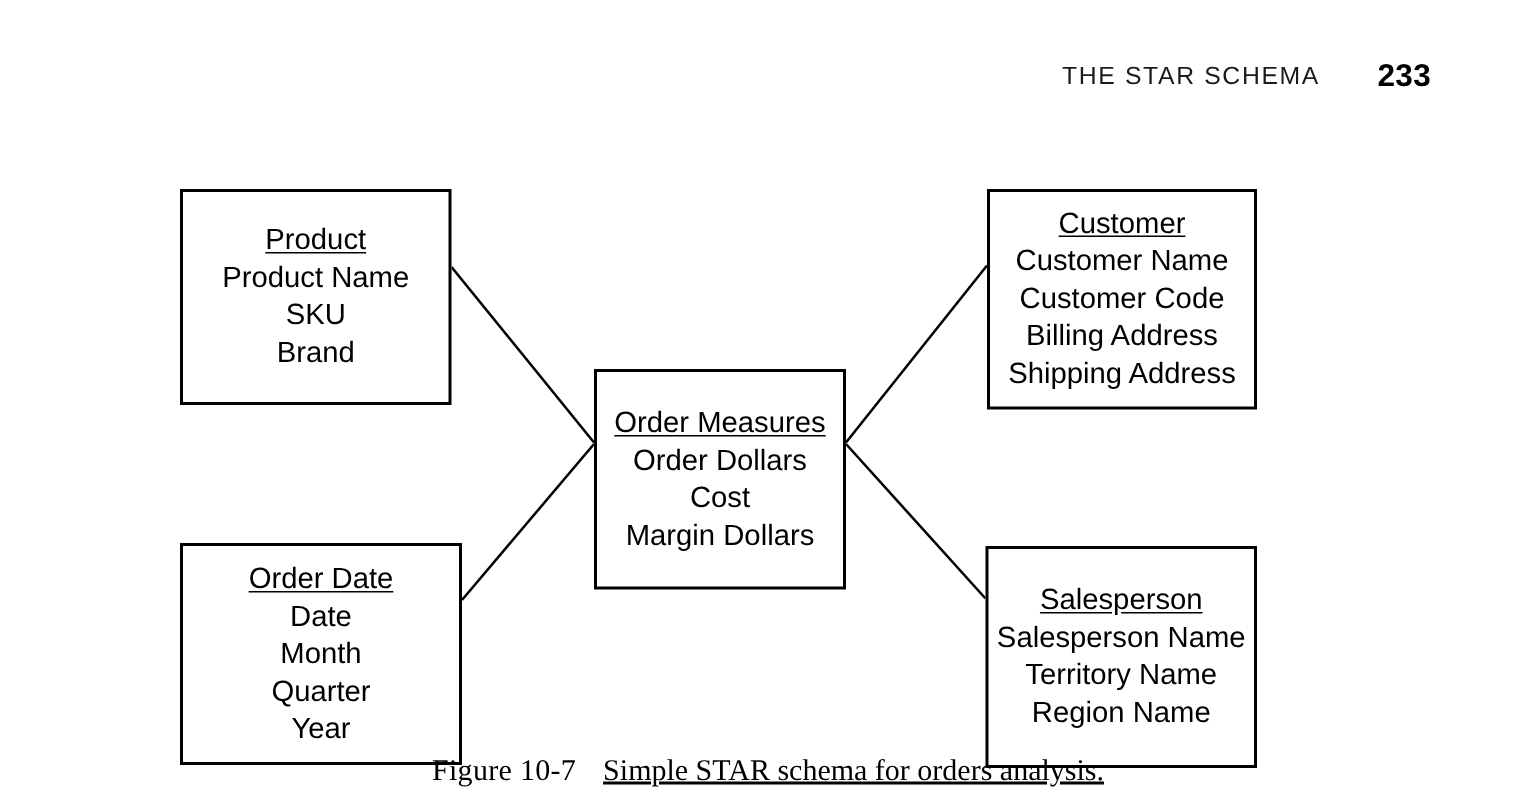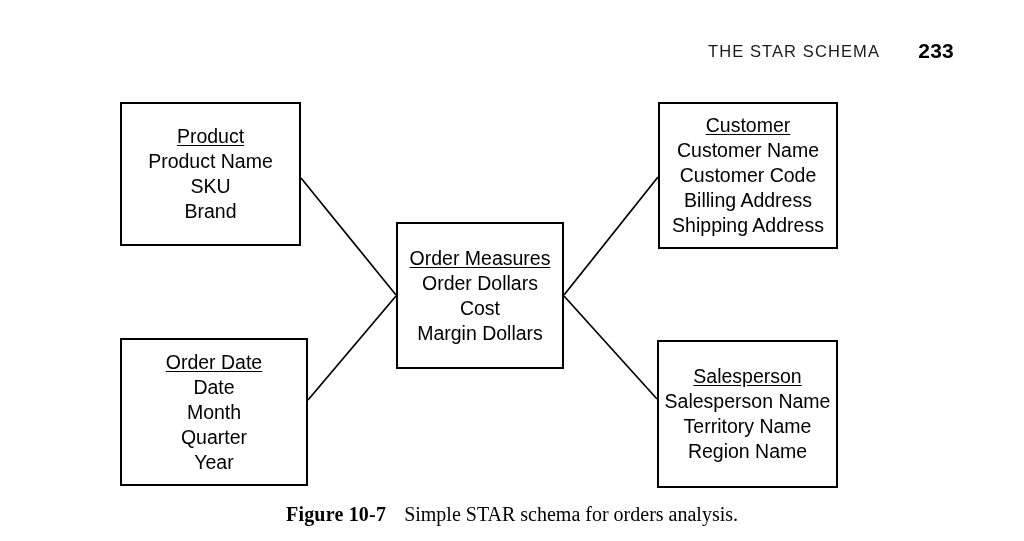--- a/index.html
+++ b/index.html
@@ -70,20 +70,21 @@
   .entity-box {
     position: absolute;
     border: 2px solid #000000;
     background: #ffffff;
     box-sizing: border-box;
     display: flex;
     flex-direction: column;
     align-items: center;
     justify-content: center;
     text-align: center;
+    margin-top: 24px;
   }
   .entity-title {
     font-family: "Liberation Sans", sans-serif;
     font-size: 19.5px;
     line-height: 25px;
     text-decoration: underline;
     text-underline-offset: 2px;
     white-space: nowrap;
   }
   .entity-attr {
@@ -110,25 +111,26 @@
     position: absolute;
     left: 0;
     top: 503px;
     width: 1024px;
     text-align: center;
     font-family: "Liberation Serif", serif;
     font-size: 20px;
     color: #000000;
   }
   .caption-label {
-    font-weight: bold;
+    font-weight: normal;
     letter-spacing: 0.2px;
   }
   .caption-text {
     margin-left: 18px;
+    text-decoration: underline;
   }
 </style>
 </head>
 <body>
 
 <div id="page">
 
   <div class="running-head">
     <span class="head-title">THE  STAR  SCHEMA</span>
     <span class="head-page">233</span>

